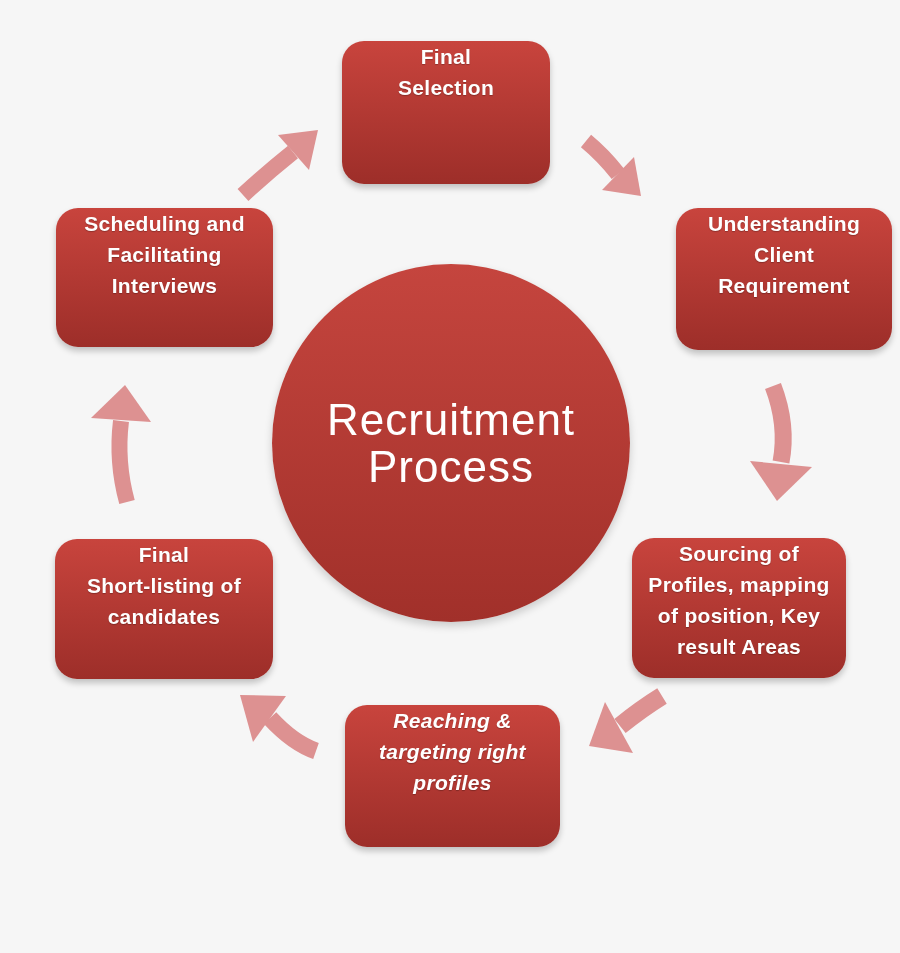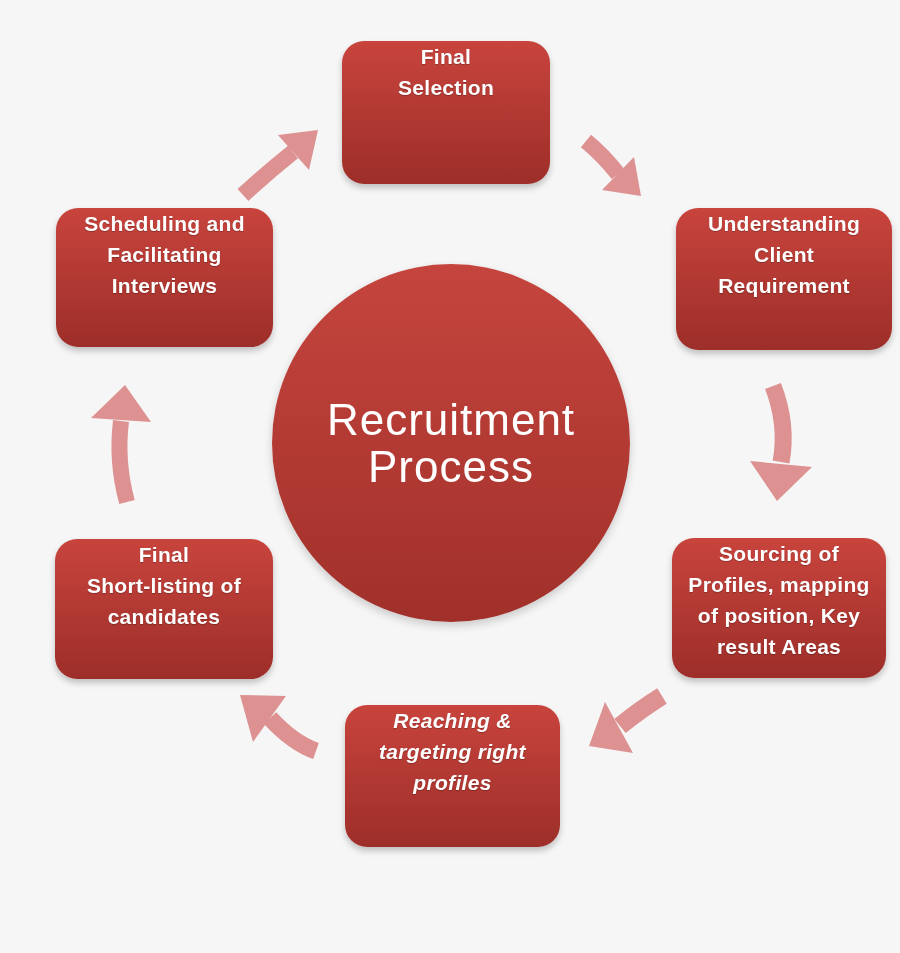--- a/index.html
+++ b/index.html
@@ -58,21 +58,21 @@
     font-weight: 300;
     font-size: 44px;
     line-height: 47px;
     letter-spacing: 1px;
     text-align: center;
     white-space: pre-line;
   }
   
   .box-final-selection { left: 342px; top: 41px;  width: 208px; height: 143px; }
   .box-understanding   { left: 630px; top: 208px; width: 216px; height: 142px; margin-left: 46px; }
-  .box-sourcing        { left: 632px; top: 538px; width: 214px; height: 140px; margin-left: 40px; }
+  .box-sourcing        { left: 632px; top: 538px; width: 214px; height: 140px; }
   .box-reaching        { left: 345px; top: 705px; width: 215px; height: 142px; font-style: italic; }
   .box-shortlisting    { left: 55px;  top: 539px; width: 218px; height: 140px; }
   .box-scheduling      { left: 56px;  top: 208px; width: 217px; height: 139px; }
 </style>
 </head>
 <body>
 
 <div class="canvas">
 
   <svg class="arrow-layer" viewBox="0 0 900 953" xmlns="http://www.w3.org/2000/svg">

